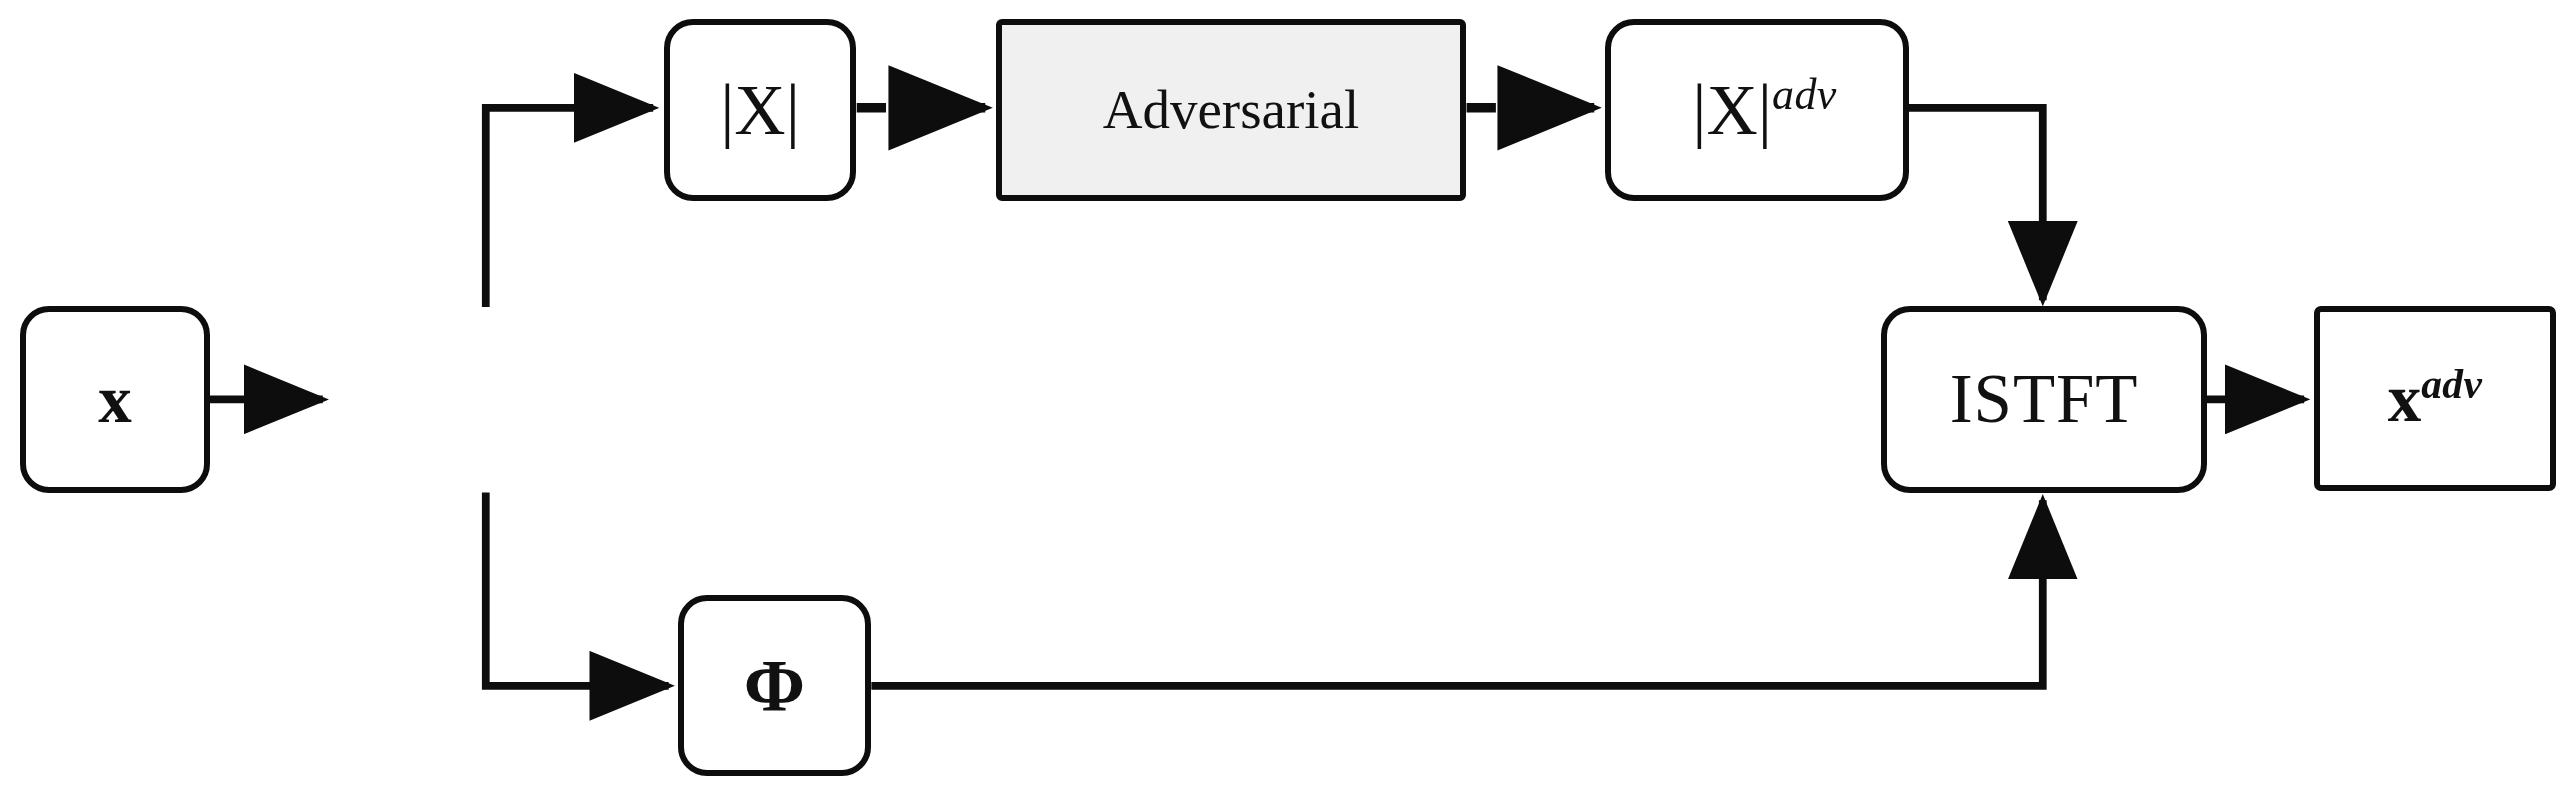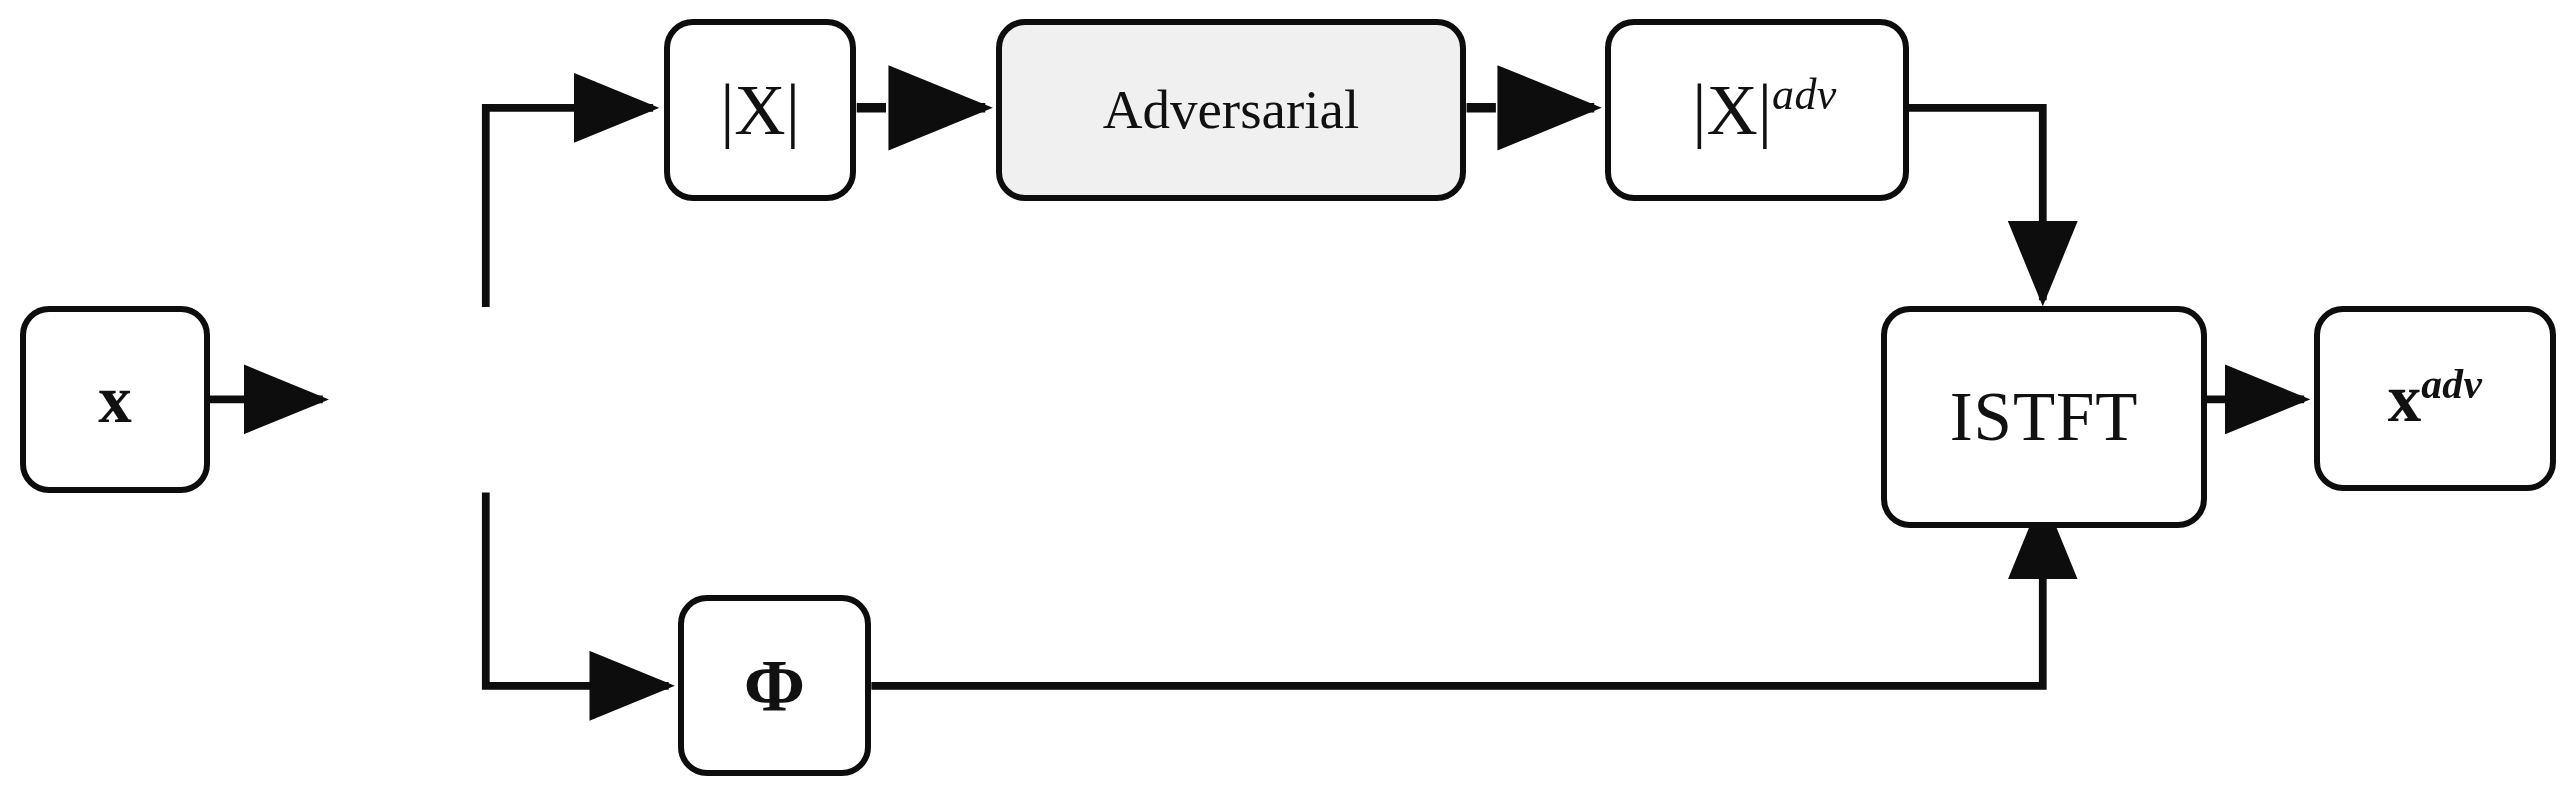--- a/index.html
+++ b/index.html
@@ -29,24 +29,24 @@
     display:inline-block;
     white-space:nowrap;
     text-align:center;
   }
 
   
   #node-x        { left:20px;   top:306px; width:190px; height:187px; }
   #node-stft     { left:332px;  top:306px; width:324px; height:187px; }
   #node-mag      { left:664px;  top:19px;  width:192px; height:182px; }
   #node-attack   { left:996px; top:19px;  width:470px; height:182px;
-                   background:#f0f0f0; border-radius:29px; }
+                   background:#f0f0f0; border-radius:6px; }
   #node-magadv   { left:1605px; top:19px;  width:304px; height:182px;padding-left:15px; }
-  #node-istft    { left:1881px; top:306px; width:326px; height:222px; }
-  #node-xadv     { left:2314px; top:306px; width:242px; height:185px; }
+  #node-istft    { left:1881px; top:306px; width:326px; height:187px; }
+  #node-xadv     { left:2314px; top:306px; width:242px; height:185px;border-radius:7px; }
   #node-phi      { left:678px;  top:595px; width:193px; height:181px; }
 
   
   .t-bold-var   { font-weight:700; font-size:67px; }
   .t-caps       { font-size:69px; letter-spacing:0.9px; }
   .t-mag        { font-size:71px; }
   .t-attack     { font-size:55px; white-space:normal; line-height:1.22; }
   .t-phi        { font-weight:700; font-size:74px; }
 
   .sup{

